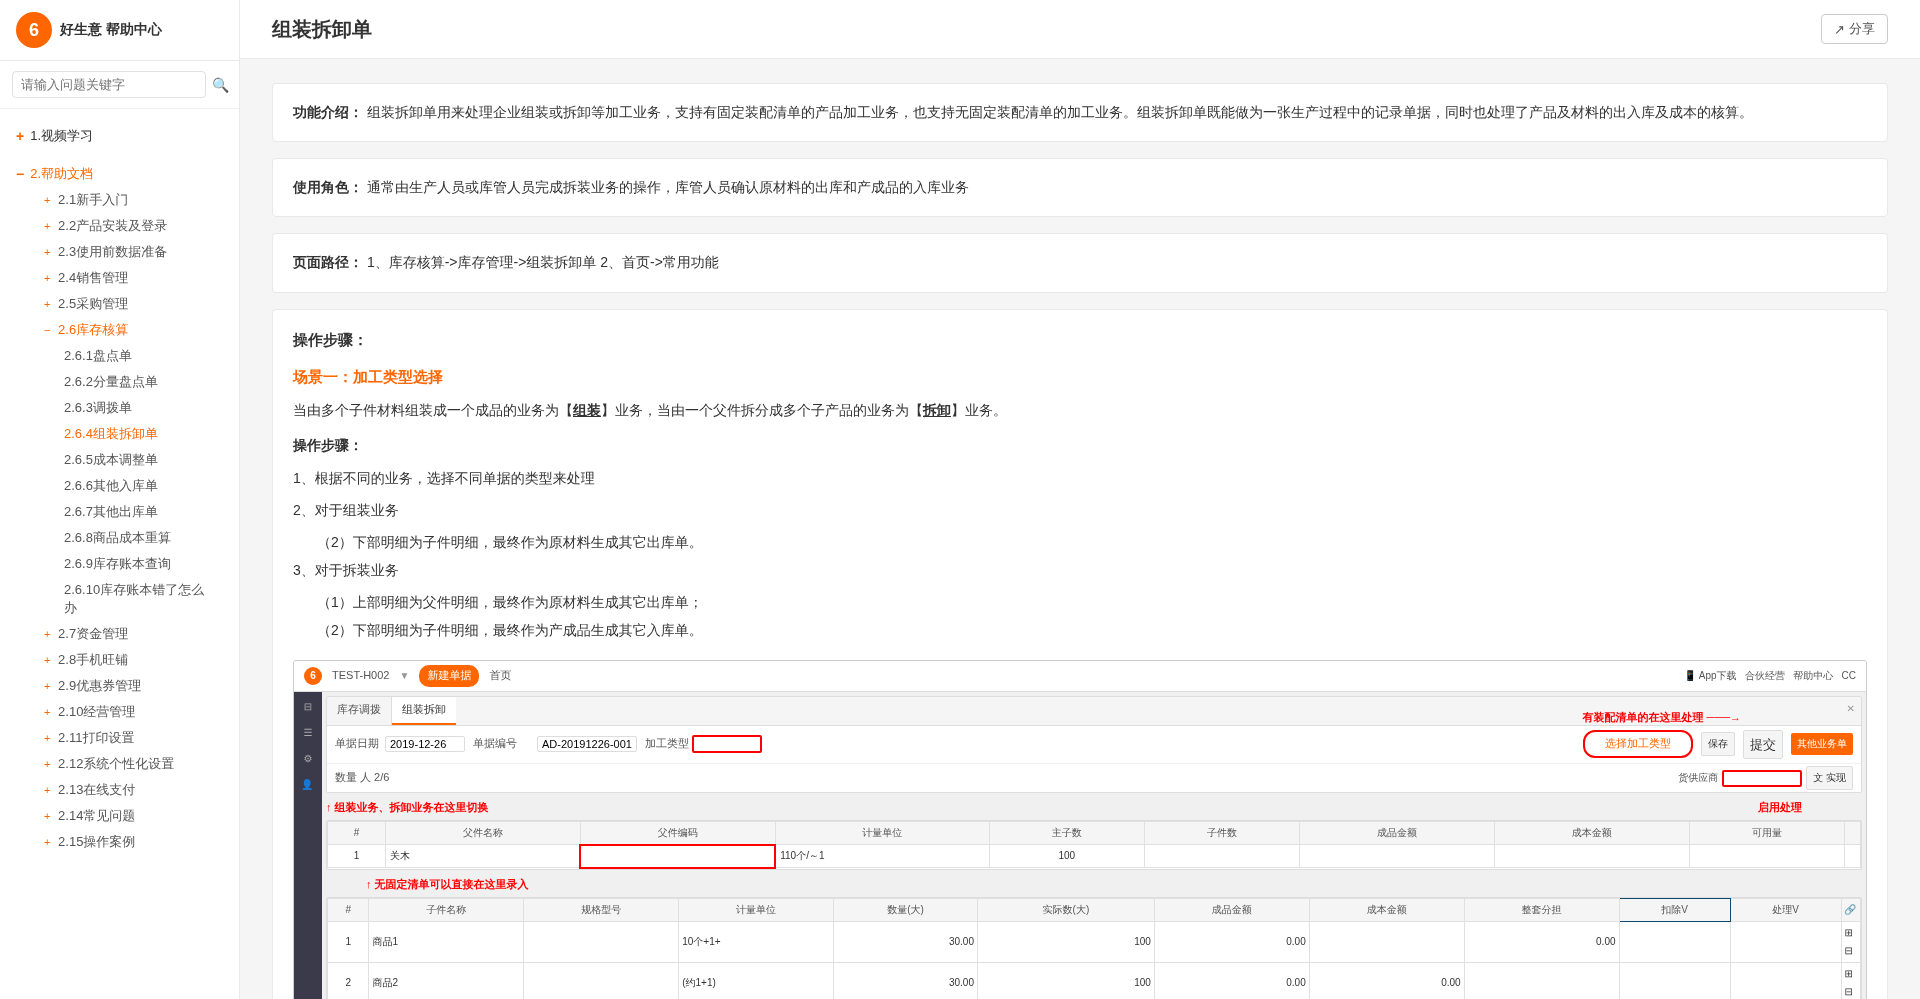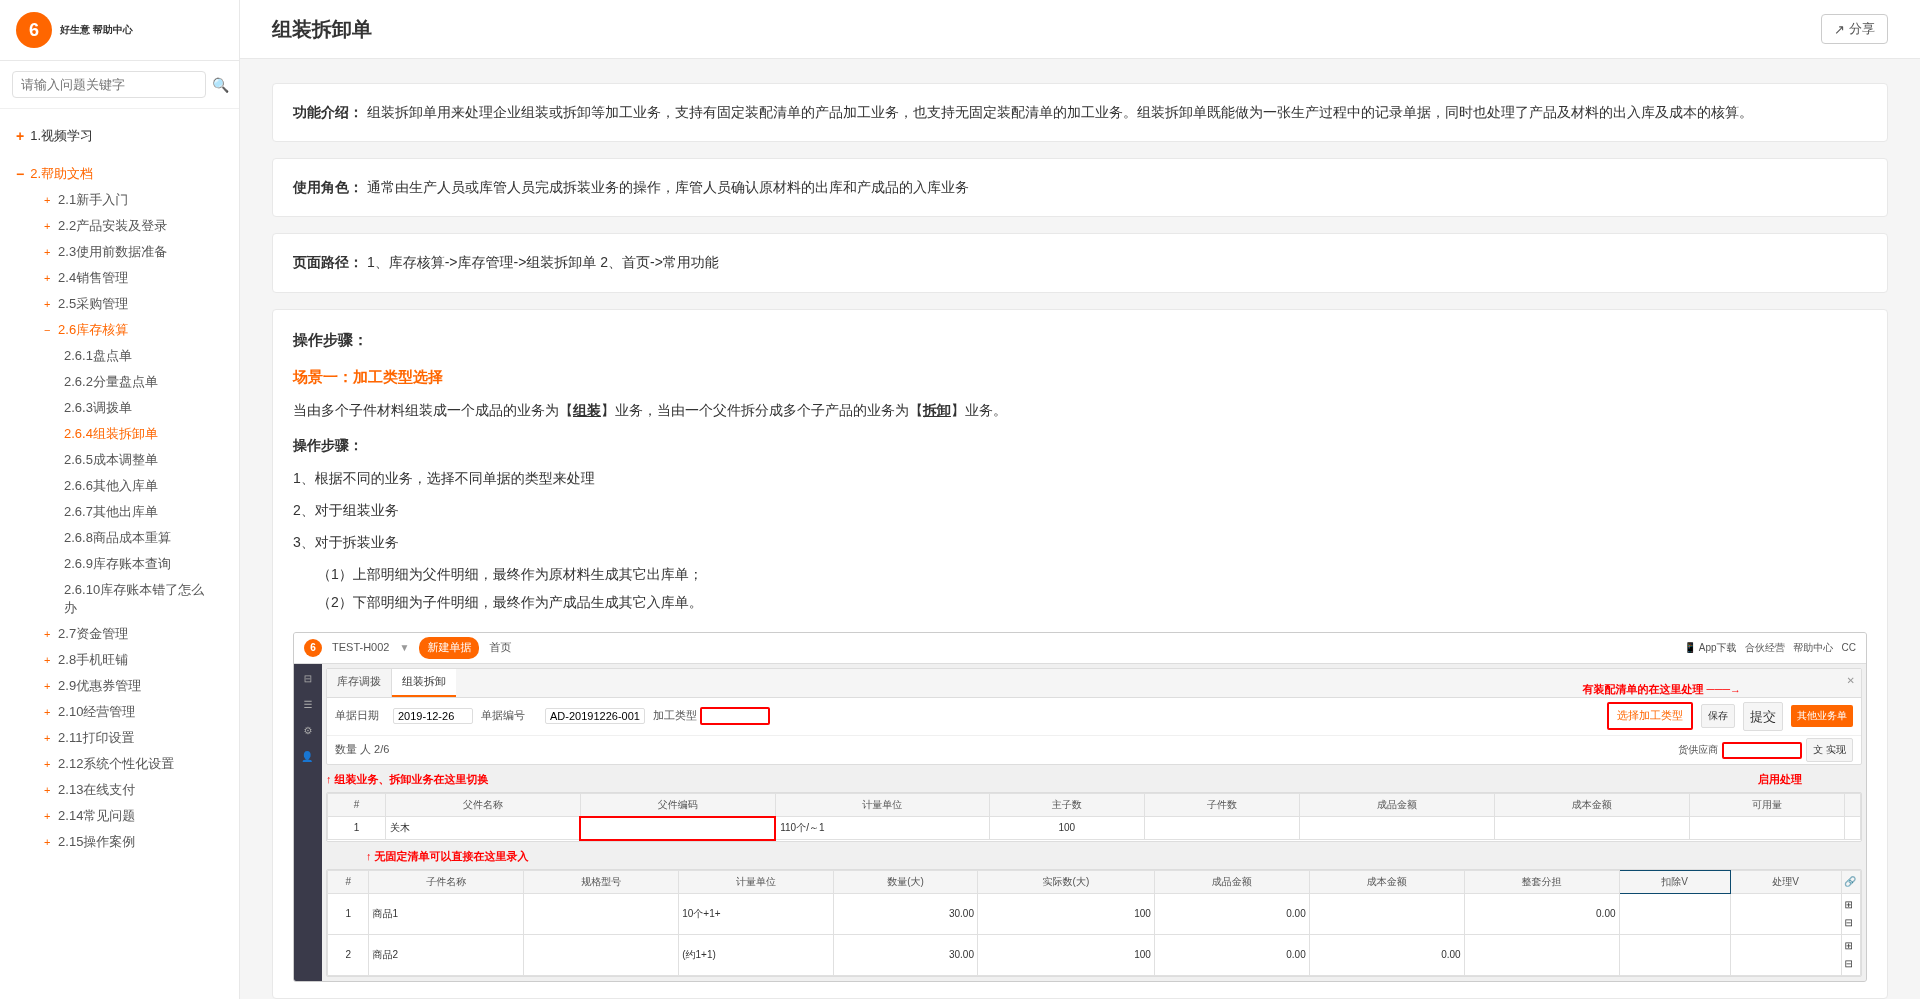--- a/index.html
+++ b/index.html
@@ -25,21 +25,21 @@
     }
     .logo-circle {
       width: 36px; height: 36px;
       background: #f60;
       border-radius: 50%;
       display: flex; align-items: center; justify-content: center;
       color: #fff; font-size: 18px; font-weight: bold;
       margin-right: 8px;
     }
     .logo-text {
-      font-size: 10px; font-weight: bold; color: #333;
+      font-size: 14px; font-weight: bold; color: #333;
     }
     .search-box {
       padding: 10px 12px;
       border-bottom: 1px solid #f0f0f0;
       display: flex; align-items: center;
       background: #fff;
     }
     .search-box input {
       flex: 1; border: 1px solid #e0e0e0; border-radius: 4px;
       padding: 5px 8px; font-size: 13px; outline: none;
@@ -260,20 +260,21 @@
     <div class="content-card">
       <div class="section-title">操作步骤：</div>
       <div class="step-title">场景一：加工类型选择</div>
       <div style="margin-bottom:10px;line-height:1.8;">
         当由多个子件材料组装成一个成品的业务为【<span style="font-weight:bold;text-decoration:underline;">组装</span>】业务，当由一个父件拆分成多个子产品的业务为【<span style="font-weight:bold;text-decoration:underline;">拆卸</span>】业务。
       </div>
       <div style="font-weight:bold;margin-bottom:6px;">操作步骤：</div>
       <div class="steps-text">
         <div class="step">1、根据不同的业务，选择不同单据的类型来处理</div>
         <div class="step">2、对于组装业务</div>
+        <div class="sub-step">（2）下部明细为子件明细，最终作为原材料生成其它出库单。</div>
         <div class="step">3、对于拆装业务</div>
         <div class="sub-step">（1）上部明细为父件明细，最终作为原材料生成其它出库单；</div>
         <div class="sub-step">（2）下部明细为子件明细，最终作为产成品生成其它入库单。</div>
       </div>
 
       <div class="mock-app" style="margin-top:16px; border:1px solid #ccc; border-radius:3px; overflow:hidden;">
 
         <div style="background:#fff; border-bottom:1px solid #ddd; padding:4px 10px; display:flex; align-items:center; gap:10px; font-size:11px;">
           <div style="width:18px;height:18px;background:#f60;border-radius:50%;display:flex;align-items:center;justify-content:center;color:#fff;font-size:10px;font-weight:bold;">6</div>
           <span style="color:#555;">TEST-H002</span>
@@ -299,34 +300,34 @@
 
               <div style="display:flex;border-bottom:1px solid #ddd;background:#f5f5f5;">
                 <div style="padding:3px 10px;font-size:11px;color:#555;cursor:pointer;border-right:1px solid #ddd;">库存调拨</div>
                 <div style="padding:3px 10px;font-size:11px;background:#fff;color:#333;border-bottom:2px solid #f60;cursor:pointer;">组装拆卸</div>
                 <div style="flex:1;"></div>
                 <div style="padding:3px 6px;font-size:10px;color:#999;">✕</div>
               </div>
 
               <div style="position:relative;">
                 <div style="display:flex;align-items:center;gap:8px;padding:4px 8px;flex-wrap:wrap;">
-                  <div style="display:flex;align-items:center;gap:14px;font-size:11px;">
+                  <div style="display:flex;align-items:center;gap:6px;font-size:11px;">
                     <span style="color:#555;">单据日期</span>
                     <input type="text" value="2019-12-26" style="border: 1px solid rgb(221, 221, 221); border-radius: 2px; padding: 1px 4px; font-size: 11px; width: 80px;">
                   </div>
                   <div style="display:flex;align-items:center;gap:20px;font-size:11px;">
                     <span style="color:#555;">单据编号</span>
                     <input type="text" value="AD-20191226-001" style="border: 1px solid rgb(221, 221, 221); border-radius: 2px; padding: 1px 4px; font-size: 11px; width: 100px;">
                   </div>
                   <div style="display:flex;align-items:center;gap:3px;font-size:11px;">
                     <span style="color:#555;">加工类型</span>
                     <input type="text" value="" style="border: 2px solid red; border-radius: 2px; padding: 1px 4px; font-size: 11px; width: 70px;">
                   </div>
                   <div style="flex:1;"></div>
-                  <div style="border:2px solid red;padding:2px 8px;border-radius:2px;font-size:11px;color:#f60;cursor:pointer;">选择加工类型</div>
+                  <div style="border:2px solid red;padding:2px 20px;border-radius:12px;font-size:11px;color:#f60;cursor:pointer;">选择加工类型</div>
                   <div style="padding:2px 6px;background:#f5f5f5;border:1px solid #ddd;border-radius:2px;font-size:10px;cursor:pointer;">保存</div>
                   <div style="padding:2px 6px;background:#f5f5f5;border:1px solid #ddd;border-radius:2px;font-size:13px;cursor:pointer;">提交</div>
                   <div style="padding:2px 6px;background:#f60;color:#fff;border-radius:2px;font-size:10px;cursor:pointer;">其他业务单</div>
                 </div>
 
                 <div style="position:absolute;top:-18px;right:120px;color:red;font-size:11px;font-weight:bold;">有装配清单的在这里处理 ───→</div>
               </div>
 
               <div style="display:flex;align-items:center;padding:2px 8px;border-top:1px solid #f0f0f0;font-size:11px;">
                 <span style="color:#555;">数量 人 2/6</span>

